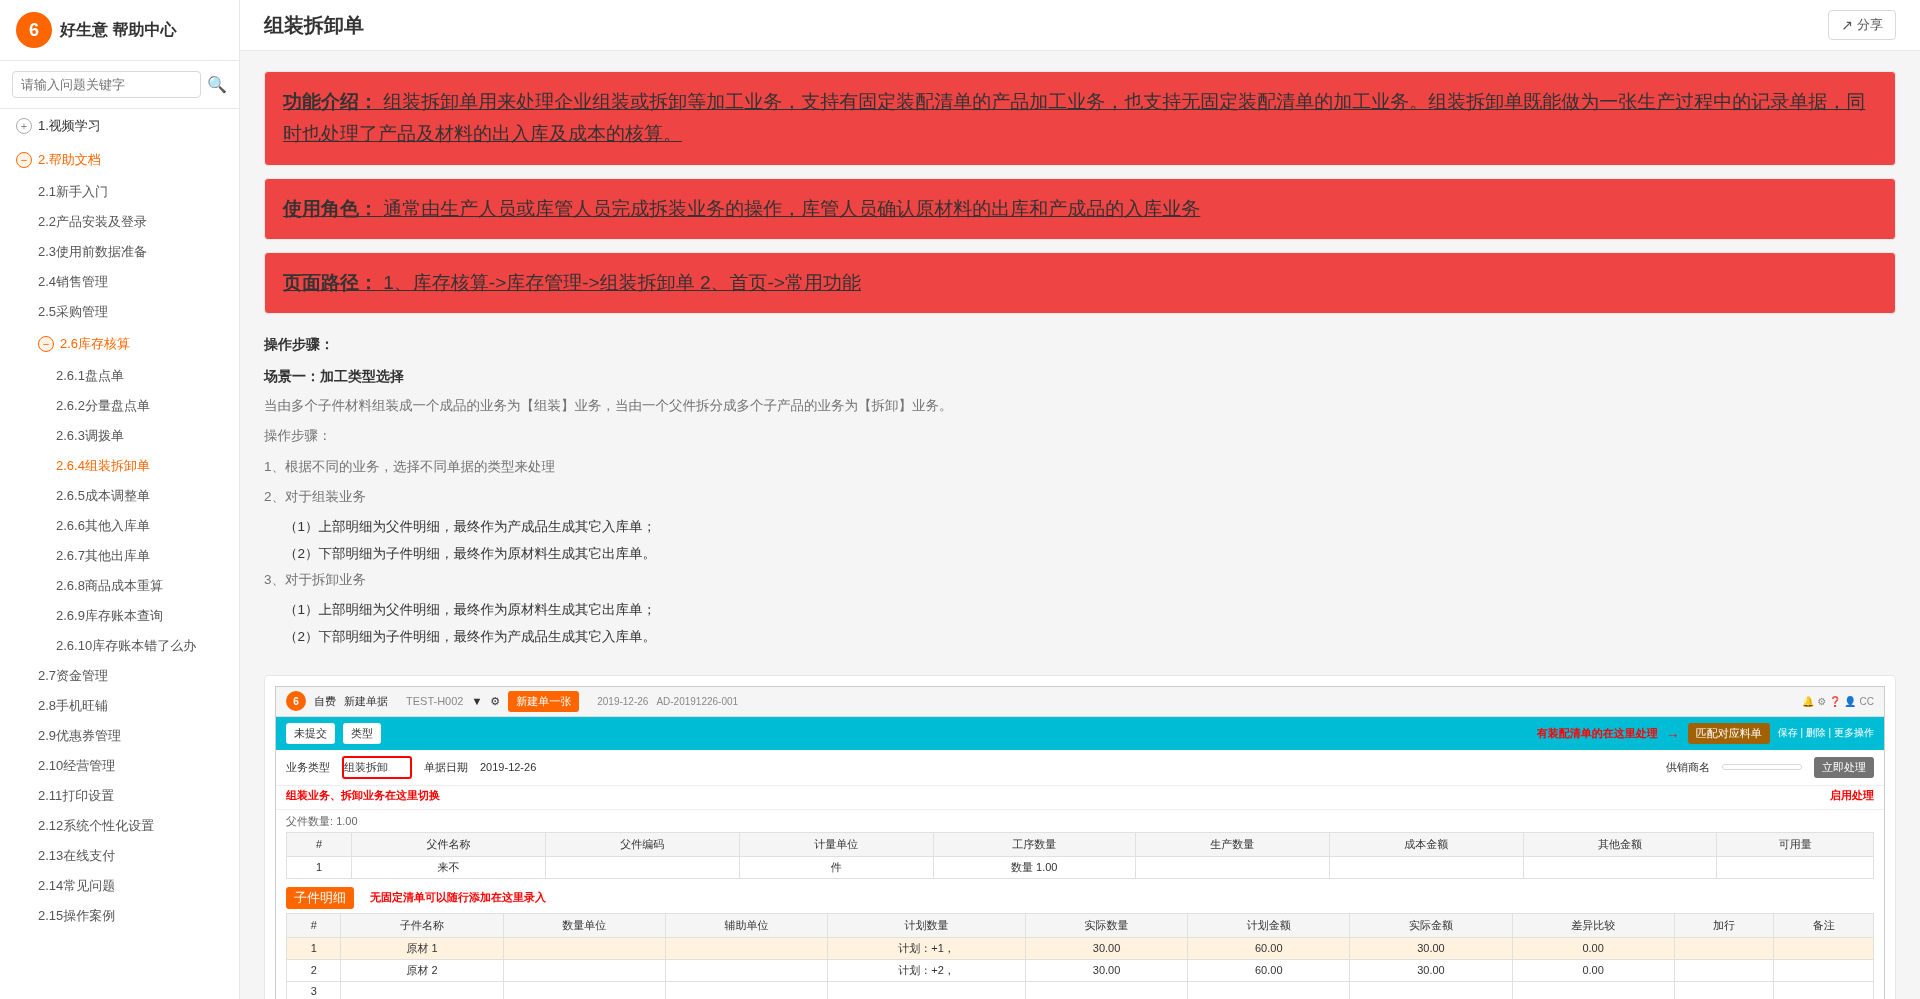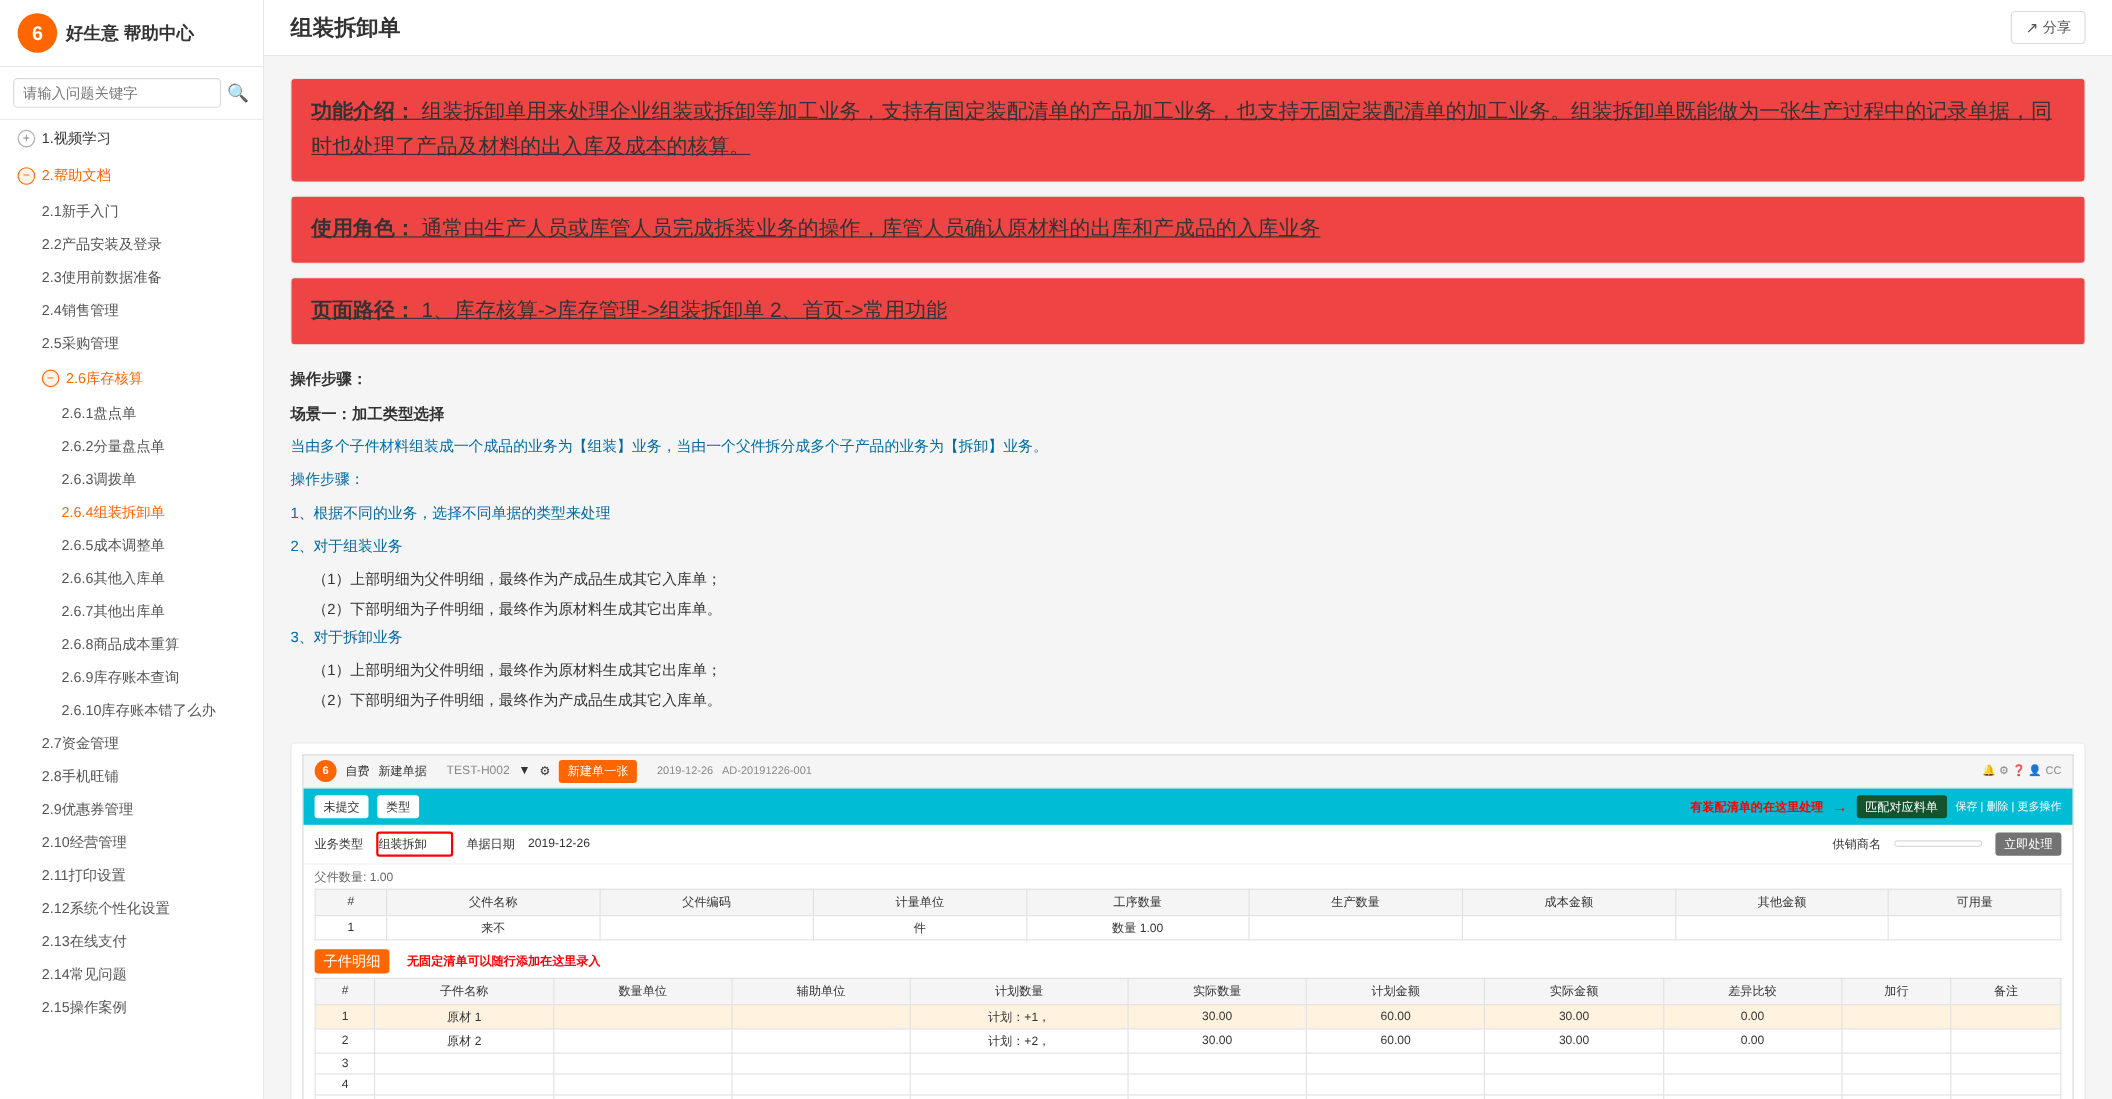--- a/index.html
+++ b/index.html
@@ -191,21 +191,21 @@
 
     .scenario-title {
       font-size: 14px;
       font-weight: bold;
       color: #333;
       margin: 14px 0 8px 0;
     }
 
     .step-text {
       font-size: 13.5px;
-      color: #0369a1;
+      color: #737373;
       line-height: 1.8;
       margin-bottom: 6px;
     }
 
     .sub-step {
       padding-left: 20px;
       font-size: 13.5px;
       color: #333;
       line-height: 1.8;
       margin-bottom: 2px;
@@ -434,36 +434,41 @@
             <span style="font-size:10px; color:#888;">🔔 ⚙ ❓ 👤 CC</span>
           </div>
 
           <div class="mock-teal-area">
             <button class="mock-tab-btn">未提交</button>
             <button class="mock-tab-btn">类型</button>
             <span style="flex:1;"></span>
 
             <span class="annotation-red">有装配清单的在这里处理</span>
             <span class="annotation-arrow">→</span>
-            <button style="background:#14532d; color:#fff; border:none; border-radius:3px; padding:3px 8px; font-size:11px; cursor:pointer;">匹配对应料单</button>
+            <button style="background:#a16207; color:#fff; border:none; border-radius:3px; padding:3px 8px; font-size:11px; cursor:pointer;">匹配对应料单</button>
             <span style="font-size:10px; color:#fff;">保存 | 删除 | 更多操作</span>
           </div>
 
           <div style="background:#fff; padding:6px 10px; display:flex; align-items:center; gap:12px; font-size:11px; border-bottom:1px solid #eee; position:relative;">
             <span>业务类型</span>
             <div style="border:2px solid red; border-radius:3px; padding:2px 0; min-width:70px; font-size:11px;">组装拆卸</div>
             <span>单据日期</span>
             <span>2019-12-26</span>
             <span style="flex:1;"></span>
             <span>供销商名</span>
             <div style="border:1px solid #d9d9d9; border-radius:3px; padding:2px 6px; min-width:80px; font-size:11px;"></div>
             <button style="background:#737373; color:#fff; border:none; border-radius:3px; padding:3px 8px; font-size:11px;">立即处理</button>
 
           </div>
 
+          <div style="background:#fff; padding:2px 10px 6px 10px; display:flex; align-items:center; gap:20px; font-size:11px; border-bottom:1px solid #eee;">
+            <span style="color:red; font-weight:bold;">组装业务、拆卸业务在这里切换</span>
+            <span style="flex:1;"></span>
+            <span style="color:red; font-weight:bold;">启用处理</span>
+          </div>
 
           <div style="padding:4px 10px; background:#fff;">
             <div style="font-size:11px; margin-bottom:3px; color:#666;">父件数量: <span>1.00</span></div>
             <table class="mock-table">
               <thead>
                 <tr>
                   <th>#</th>
                   <th>父件名称</th>
                   <th>父件编码</th>
                   <th>计量单位</th>

